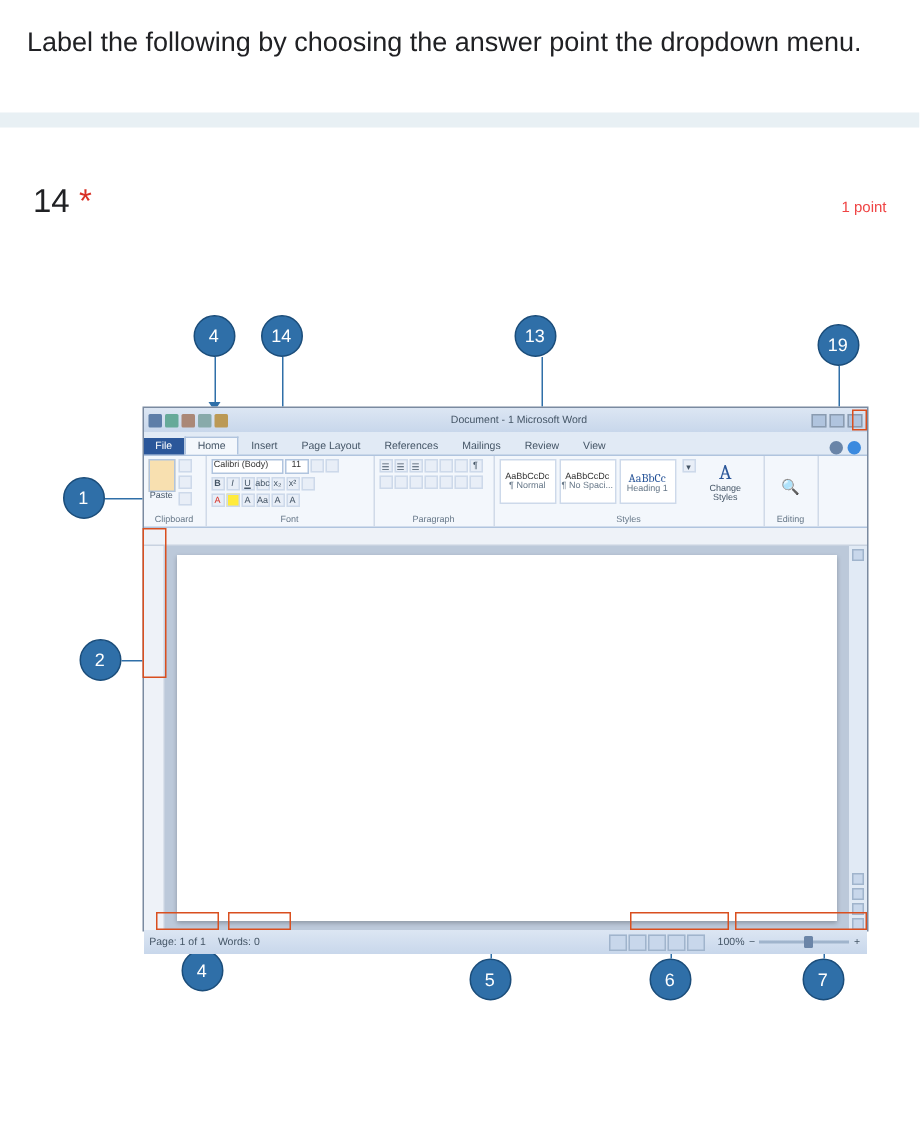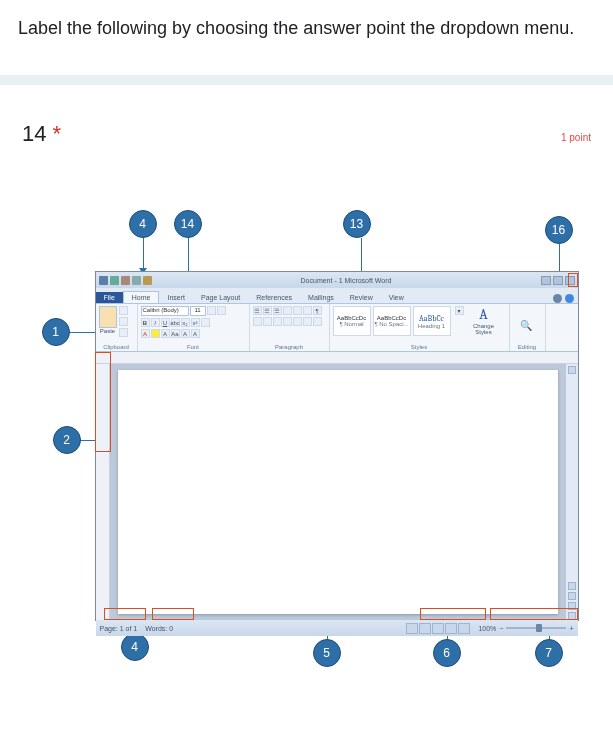--- a/index.html
+++ b/index.html
@@ -82,21 +82,21 @@
   <div class="bubble" style="left:26px; top:243px">2</div>
   <div class="bubble" style="left:106px; top:302px">3</div>
   <div class="bubble" style="left:94px; top:450px">4</div>
   <div class="bubble" style="left:286px; top:456px">5</div>
   <div class="bubble" style="left:406px; top:456px">6</div>
   <div class="bubble" style="left:508px; top:456px">7</div>
   <div class="bubble" style="left:440px; top:210px">8</div>
   <div class="bubble" style="left:312px; top:237px">9</div>
   <div class="bubble" style="left:259px; top:237px">10</div>
   <div class="bubble" style="left:151px; top:237px">11</div>
-  <div class="bubble" style="left:518px; top:33px">16</div>
+  <div class="bubble" style="left:518px; top:33px">19</div>
   <div class="bubble" style="left:316px; top:27px">13</div>
   <div class="bubble" style="left:147px; top:27px">14</div>
   <div class="bubble" style="left:102px; top:27px">4</div>
 
   <div class="arrow h" style="left:43px; top:149px; width:30px"></div>
   <div class="ahead right" style="left:73px; top:145px"></div>
 
   <div class="arrow h" style="left:54px; top:257px; width:54px"></div>
   <div class="ahead right" style="left:108px; top:253px"></div>
 

